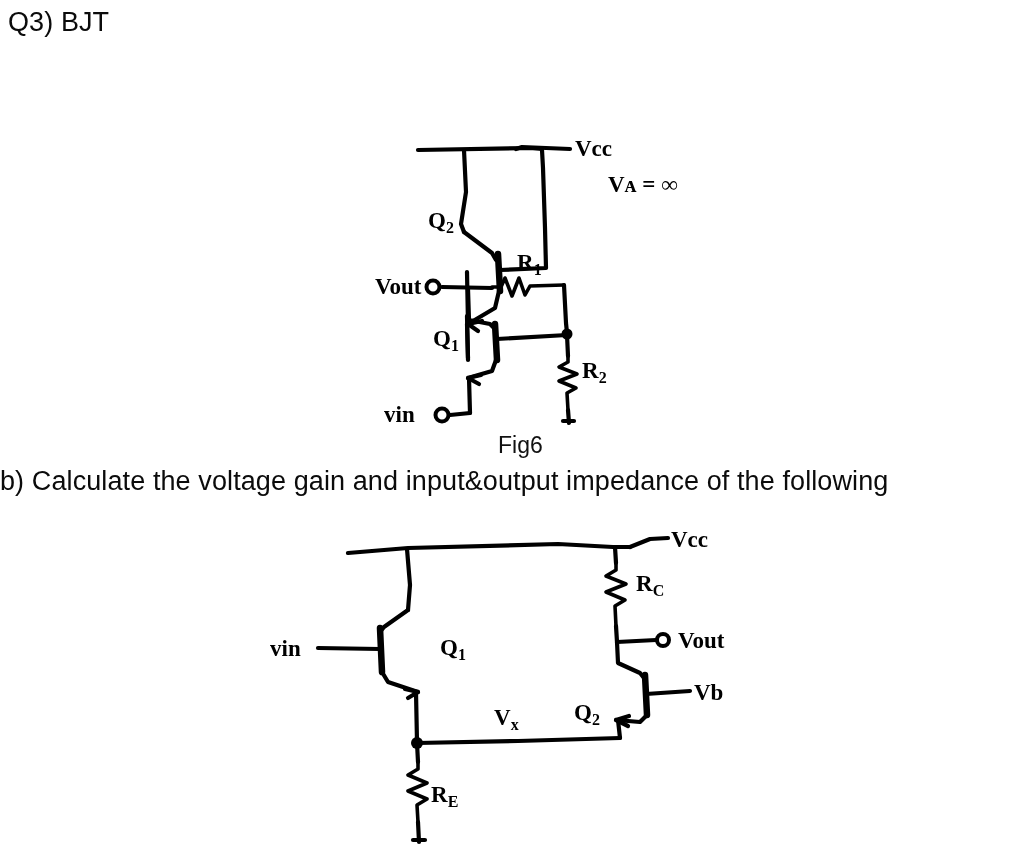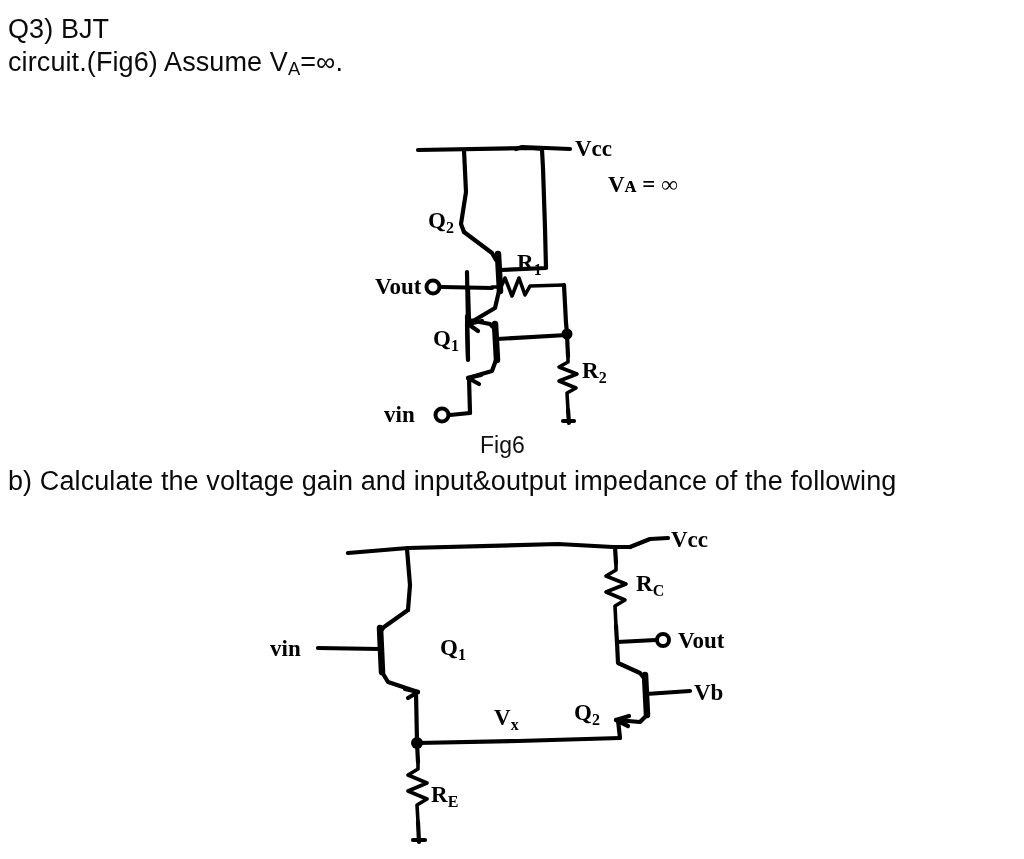--- a/index.html
+++ b/index.html
@@ -23,41 +23,41 @@
   .qtext {
     font-family: "Liberation Sans", sans-serif;
     font-size: 27px;
     line-height: 33px;
     color: #0b0b0b;
     letter-spacing: 0.1px;
   }
   .block-a {
     position: absolute;
     left: 8px;
-    top: 13px;
+    top: 6px;
     width: 1000px;
   }
   .block-b {
     position: absolute;
-    left: 8px;
+    left: 0;
     top: 465px;
     width: 1000px;
   }
   .line { white-space: nowrap; }
   sub {
     font-size: 0.68em;
     vertical-align: -0.22em;
   }
   .fig-caption {
     position: absolute;
     font-family: "Liberation Sans", sans-serif;
     font-size: 23px;
     color: #111;
   }
-  #fig6-caption { left: 480px; top: 432px; }
+  #fig6-caption { left: 498px; top: 432px; }
   #fig7-caption { left: 722px; top: 856px; }
 
   svg { display: block; }
   .fig-svg {
     position: absolute;
   }
   #fig6-svg { left: 370px; top: 128px; }
   #fig7-svg { left: 258px; top: 530px; }
 
   .wire {
@@ -99,23 +99,20 @@
     fill: #000;
   }
 </style>
 </head>
 <body>
 
 <div class="page">
 
   <div class="block-a">
     <div class="qtext line">Q3) BJT</div>
-    <div class="qtext line">
-      <span>circuit.(Fig6) Assume V</span><sub>A</sub><span>=∞.</span>
-    </div>
   </div>
 
   <svg id="fig6-svg" class="fig-svg" width="330" height="300" viewBox="0 0 330 300">
 
     <path class="wire" d="M 48 22 L 160 20 L 172 21"></path>
     <path class="wire" d="M 146 21 L 152 19 L 200 21"></path>
 
     <path class="wire" d="M 94 22 L 96 64 L 91 96 L 94 104"></path>
 
     <path class="wire" d="M 94 104 L 122 125 L 126 132"></path>

